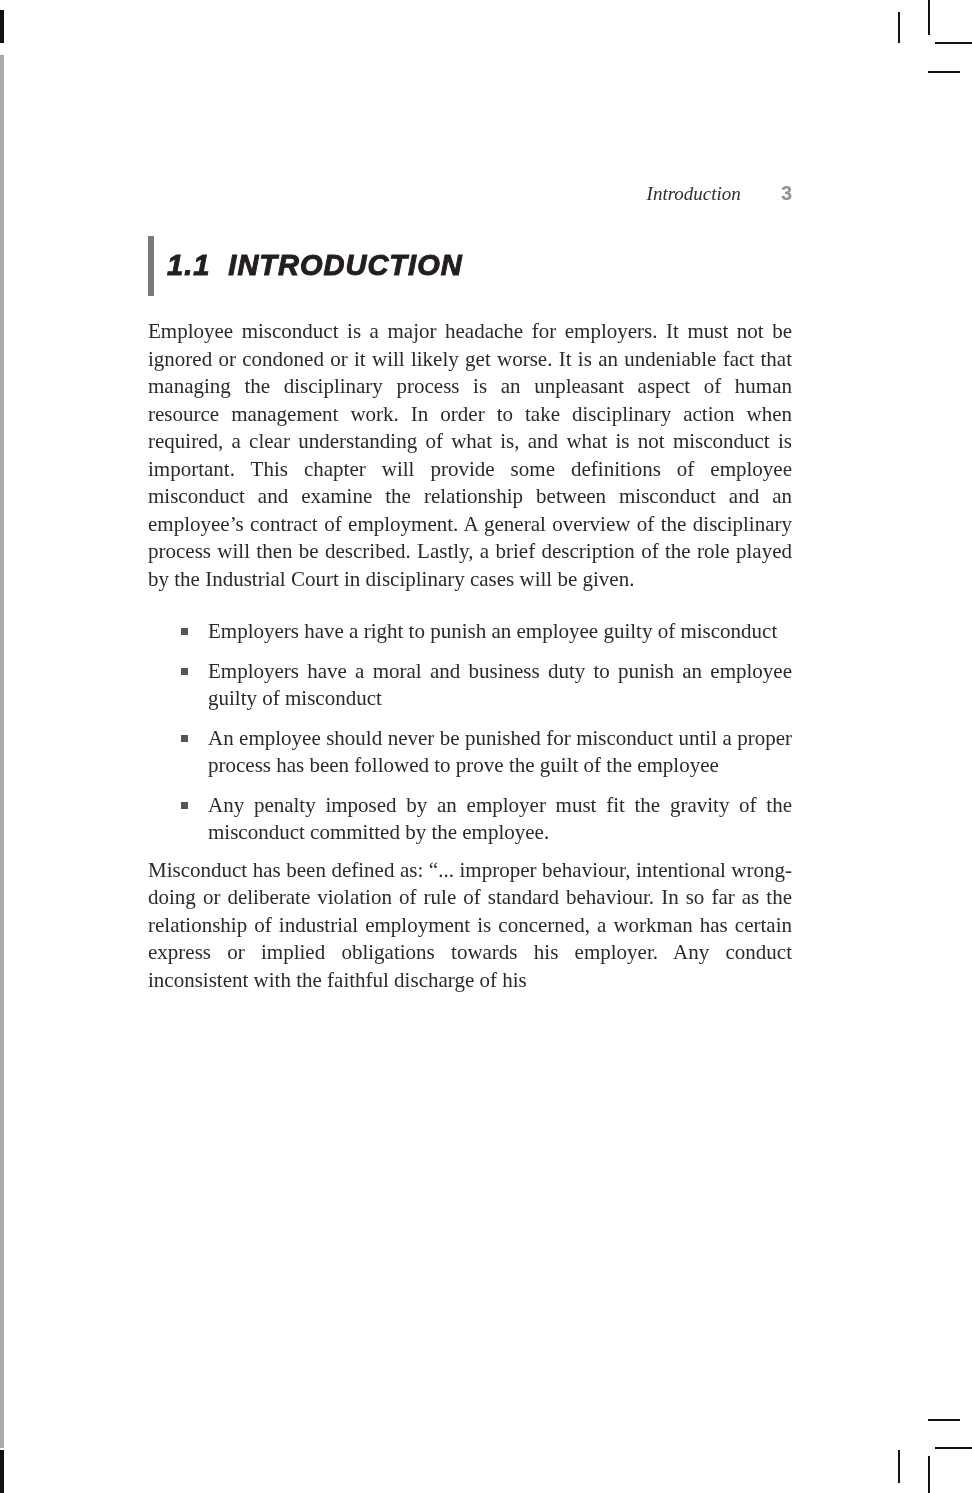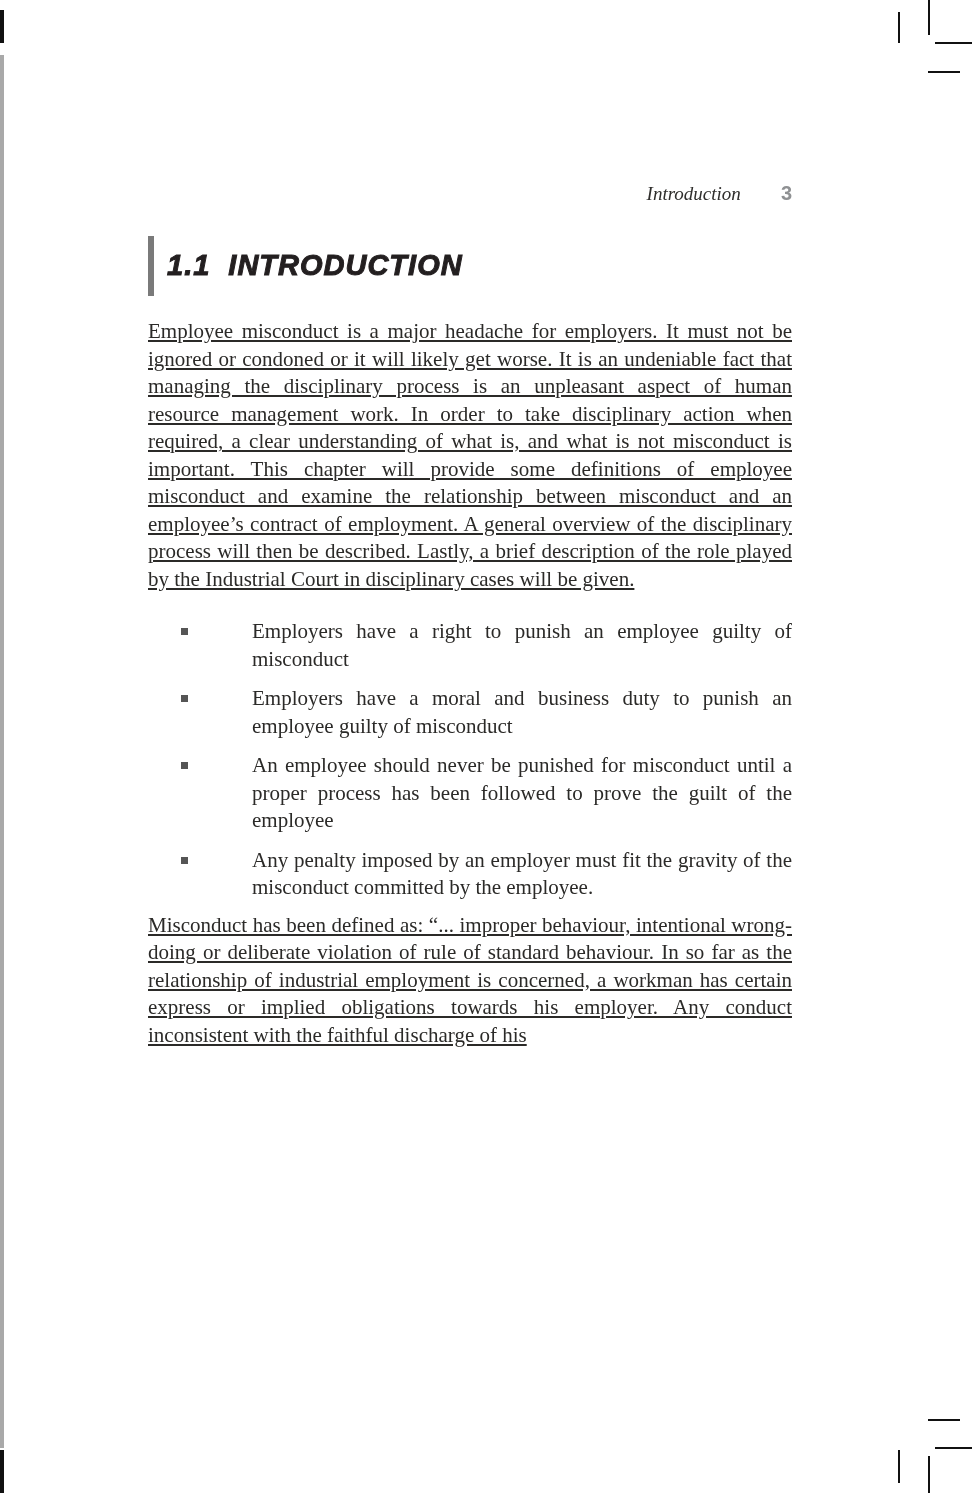--- a/index.html
+++ b/index.html
@@ -68,32 +68,31 @@
     white-space: nowrap;
     font-style: italic;
   }
   .section-heading .sec-num { margin-right: 18px; }
 
   .body-par {
     margin: 0;
     font-size: 21px;
     line-height: 27.5px;
     text-align: justify;
-    text-decoration: underline;
   }
   .par-1 { margin-top: 22px; }
   .par-2 { margin-top: 19px; }
   .par-3 { margin-top: 10px; }
 
   .bullet-list {
     list-style: none;
     margin: 25px 0 0 0;
     padding: 0;
   }
-  .bullet-item { display: flex; gap: 44px; }
+  .bullet-item { display: flex; }
   .bullet-item + .bullet-item { margin-top: 12px; }
   .bullet-square {
     flex: none;
     width: 7px; height: 7px;
     background: #555555;
     margin: 10px 0 0 33px;
   }
   .bullet-text {
     margin-left: 20px;
     width: 584px;

